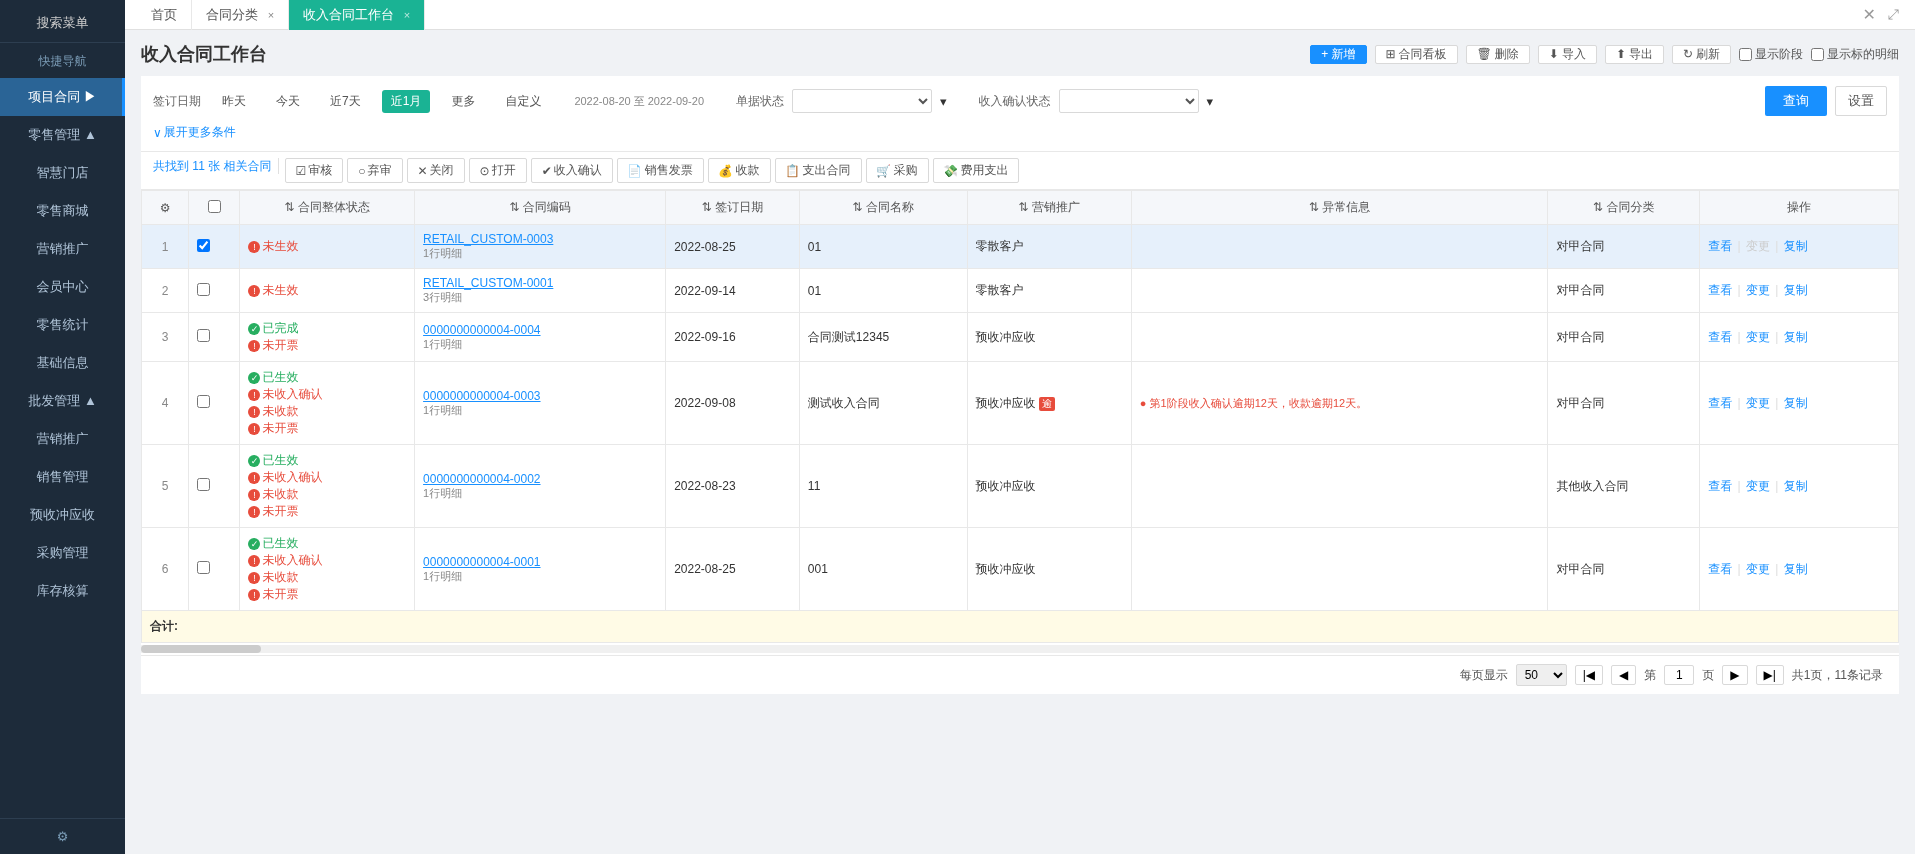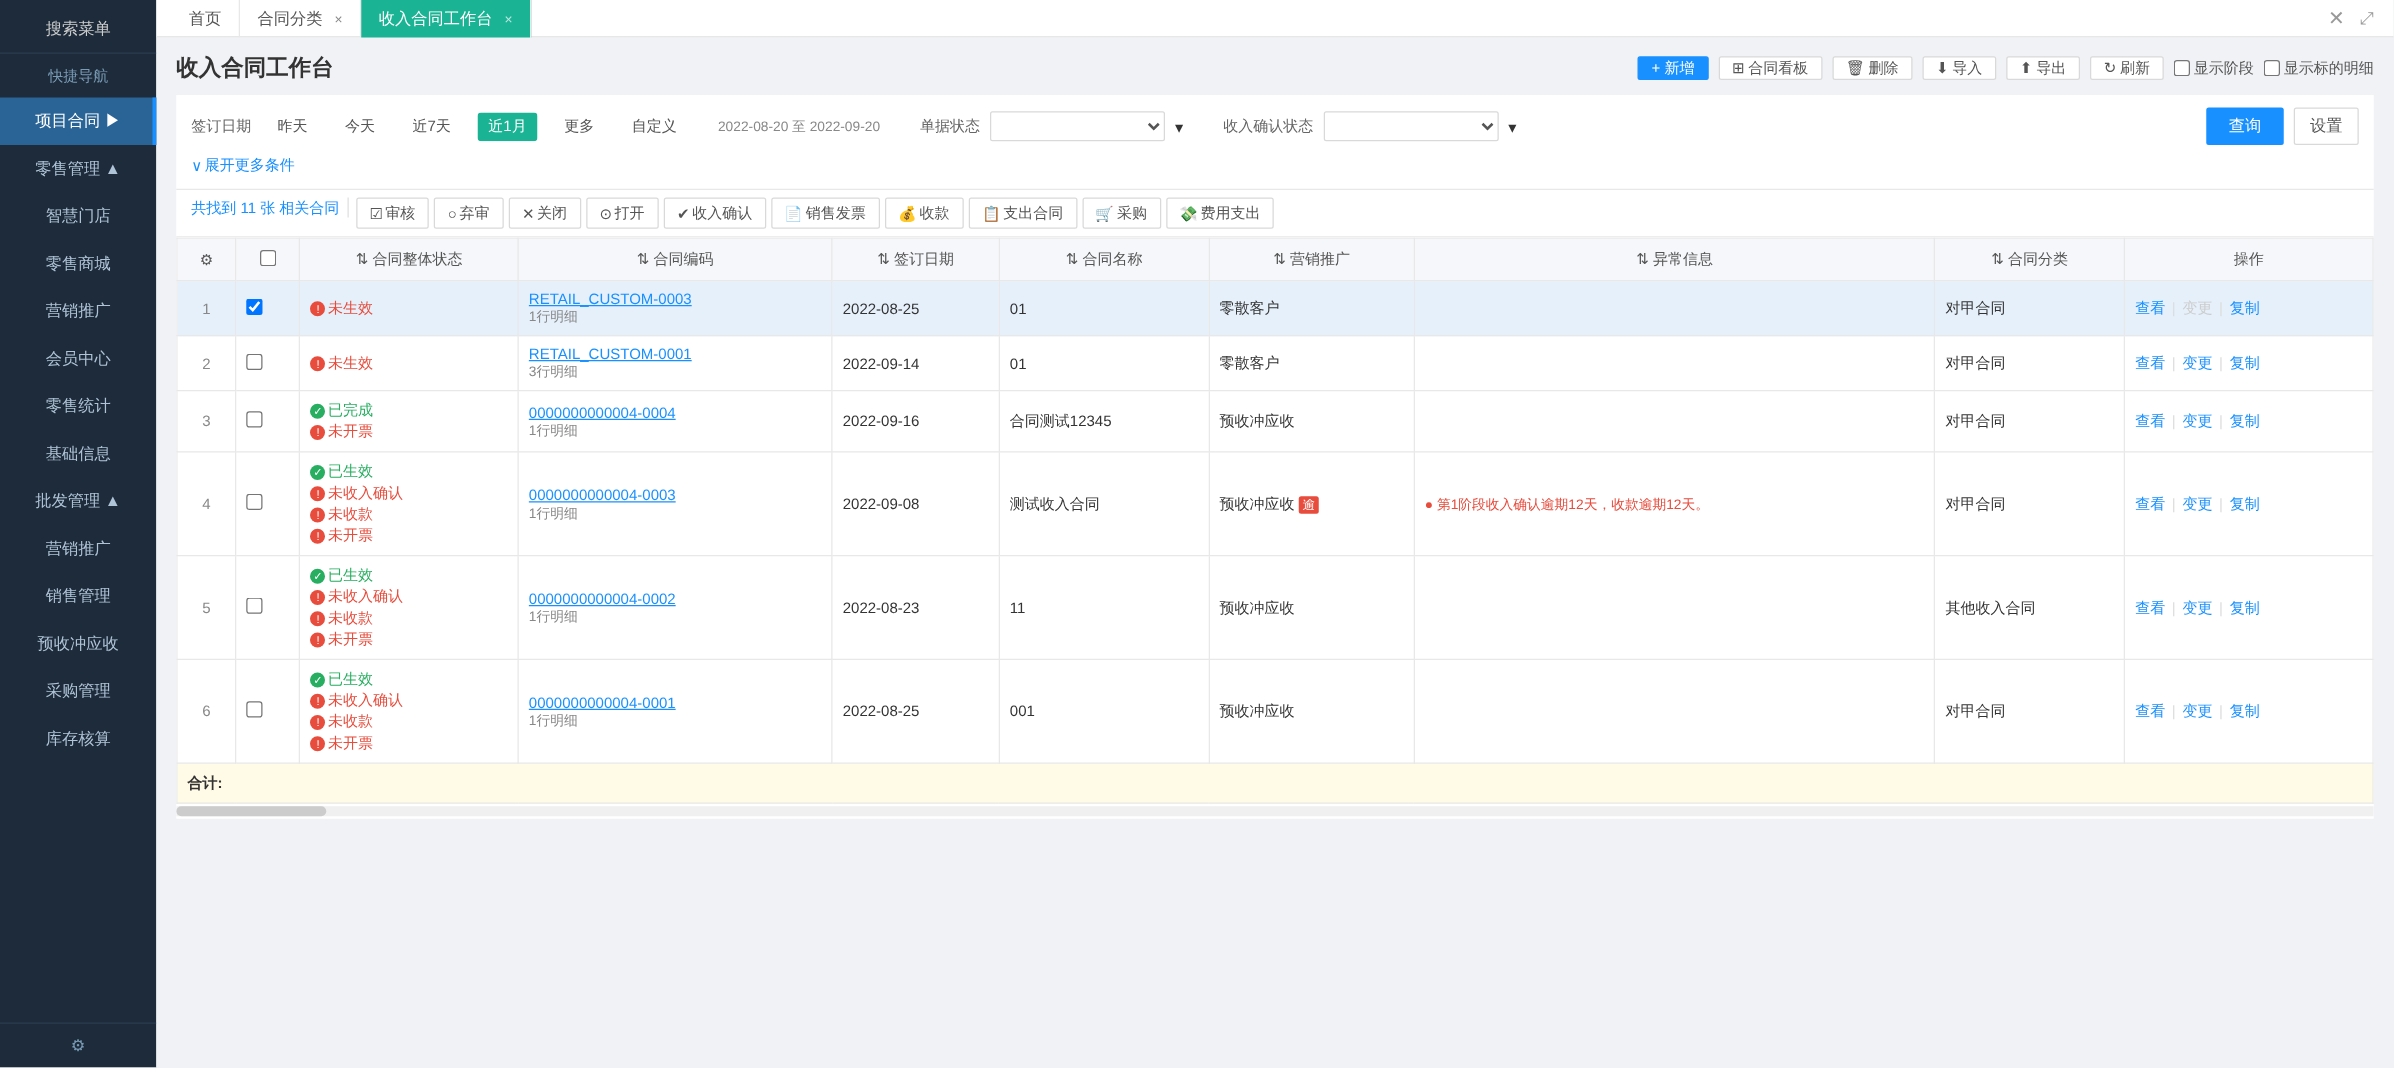--- a/index.html
+++ b/index.html
@@ -403,16 +403,32 @@
                 <td colspan="10" style="background: rgb(255, 251, 230);">合计:</td>
               </tr>
             </tbody>
         </table>
 
         <div class="scrollbar-h">
           <div class="scrollbar-thumb"></div>
         </div>
       </div>
 
+      <div class="pagination-bar">
+        <span>每页显示</span>
+        <select class="page-size-select">
+          <option>50</option>
+          <option>100</option>
+          <option>200</option>
+        </select>
+        <button class="page-btn">|◀</button>
+        <button class="page-btn">◀</button>
+        <span>第</span>
+        <input class="page-input" type="text" value="1" style="">
+        <span>页</span>
+        <button class="page-btn">▶</button>
+        <button class="page-btn">▶|</button>
+        <span>共1页，11条记录</span>
+      </div>
 
     </div>
   </div>
 </div>
 
 </body></html>

